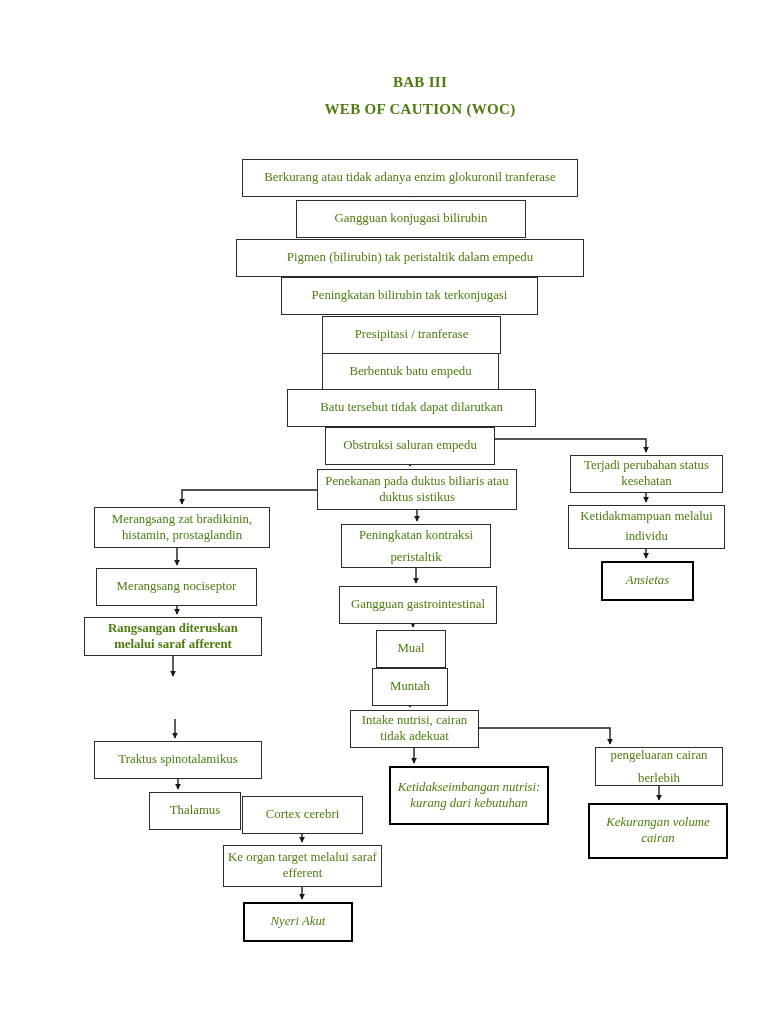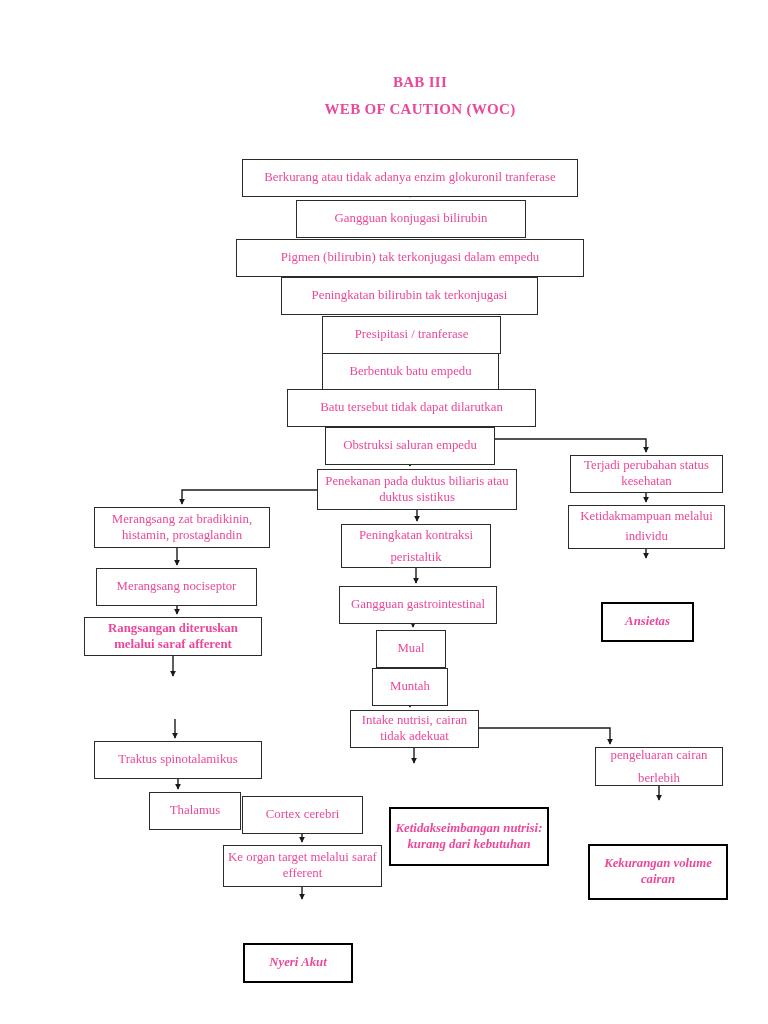--- a/index.html
+++ b/index.html
@@ -6,21 +6,21 @@
     margin: 0;
     padding: 0;
     background: #ffffff;
   }
   #page {
     position: relative;
     width: 768px;
     height: 1024px;
     background: #ffffff;
     font-family: "Liberation Serif", "DejaVu Serif", serif;
-    color: #ec4899;
+    color: #4d7c0f;
     overflow: hidden;
   }
   .heading {
     position: absolute;
     left: 70px;
     width: 700px;
     text-align: center;
     font-weight: bold;
     font-size: 15px;
     letter-spacing: 0.3px;
@@ -43,23 +43,22 @@
     align-items: center;
     justify-content: center;
     text-align: center;
     font-size: 12.8px;
     line-height: 1.25;
     padding: 18px 4px;
     box-sizing: border-box;
   }
   .node.diagnosis {
     border: 2.6px solid #000000;
-    font-weight: bold;
+    font-weight: normal;
     font-style: italic;
-    margin-top: 41px;
   }
   .node.spread { line-height: 1.75; }
   .node.spread-sm { line-height: 1.55; }
 
   
   #n-berkurang      { left: 242px; top: 159px; width: 336px; height: 26px; }
   #n-konjugasi      { left: 296px; top: 200px; width: 230px; height: 25px; }
   #n-pigmen         { left: 236px; top: 239px; width: 348px; height: 24px; }
   #n-peningkatan-b  { left: 281px; top: 277px; width: 257px; height: 25px; }
   #n-presipitasi    { left: 322px; top: 316px; width: 179px; height: 24px; }
@@ -137,21 +136,21 @@
       <path d="M411,654 L411,665" marker-end="url(#ah)"></path>
       <path d="M410,692 L410,707" marker-end="url(#ah)"></path>
       <path d="M414,747 L414,763" marker-end="url(#ah)"></path>
       <path d="M479,728 L610,728 L610,744" marker-end="url(#ah)"></path>
       <path d="M659,786 L659,800" marker-end="url(#ah)"></path>
     </g>
   </svg>
 
   <div class="node" id="n-berkurang">Berkurang atau tidak adanya enzim glokuronil tranferase</div>
   <div class="node" id="n-konjugasi">Gangguan konjugasi bilirubin</div>
-  <div class="node" id="n-pigmen">Pigmen (bilirubin) tak terkonjugasi dalam empedu</div>
+  <div class="node" id="n-pigmen">Pigmen (bilirubin) tak peristaltik dalam empedu</div>
   <div class="node" id="n-peningkatan-b">Peningkatan bilirubin tak terkonjugasi</div>
   <div class="node" id="n-presipitasi">Presipitasi / tranferase</div>
   <div class="node" id="n-berbentuk">Berbentuk batu empedu</div>
   <div class="node" id="n-batu">Batu tersebut tidak dapat dilarutkan</div>
   <div class="node" id="n-obstruksi">Obstruksi saluran empedu</div>
   <div class="node" id="n-penekanan">Penekanan pada duktus biliaris atau duktus sistikus</div>
 
   <div class="node" id="n-terjadi">Terjadi perubahan status kesehatan</div>
   <div class="node spread-sm" id="n-koping">Ketidakmampuan melalui individu</div>
   <div class="node diagnosis" id="n-ansietas">Ansietas</div>

